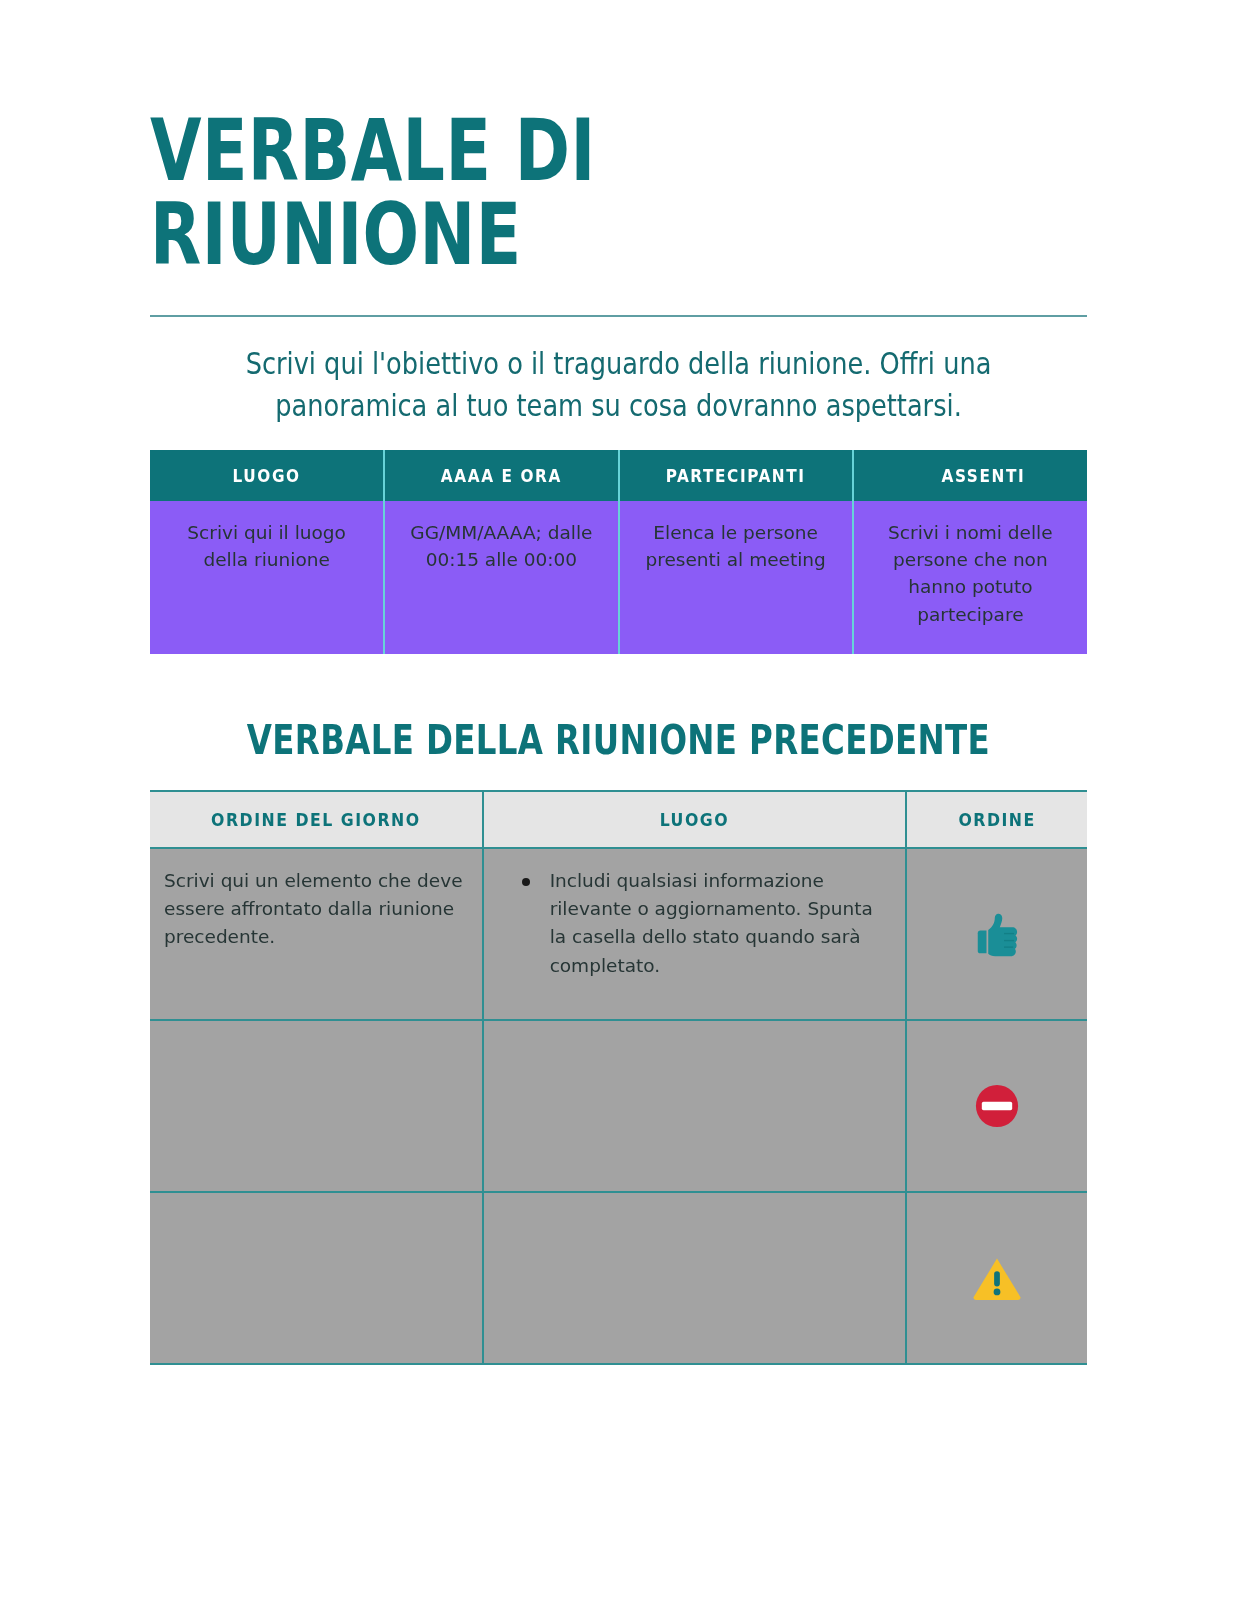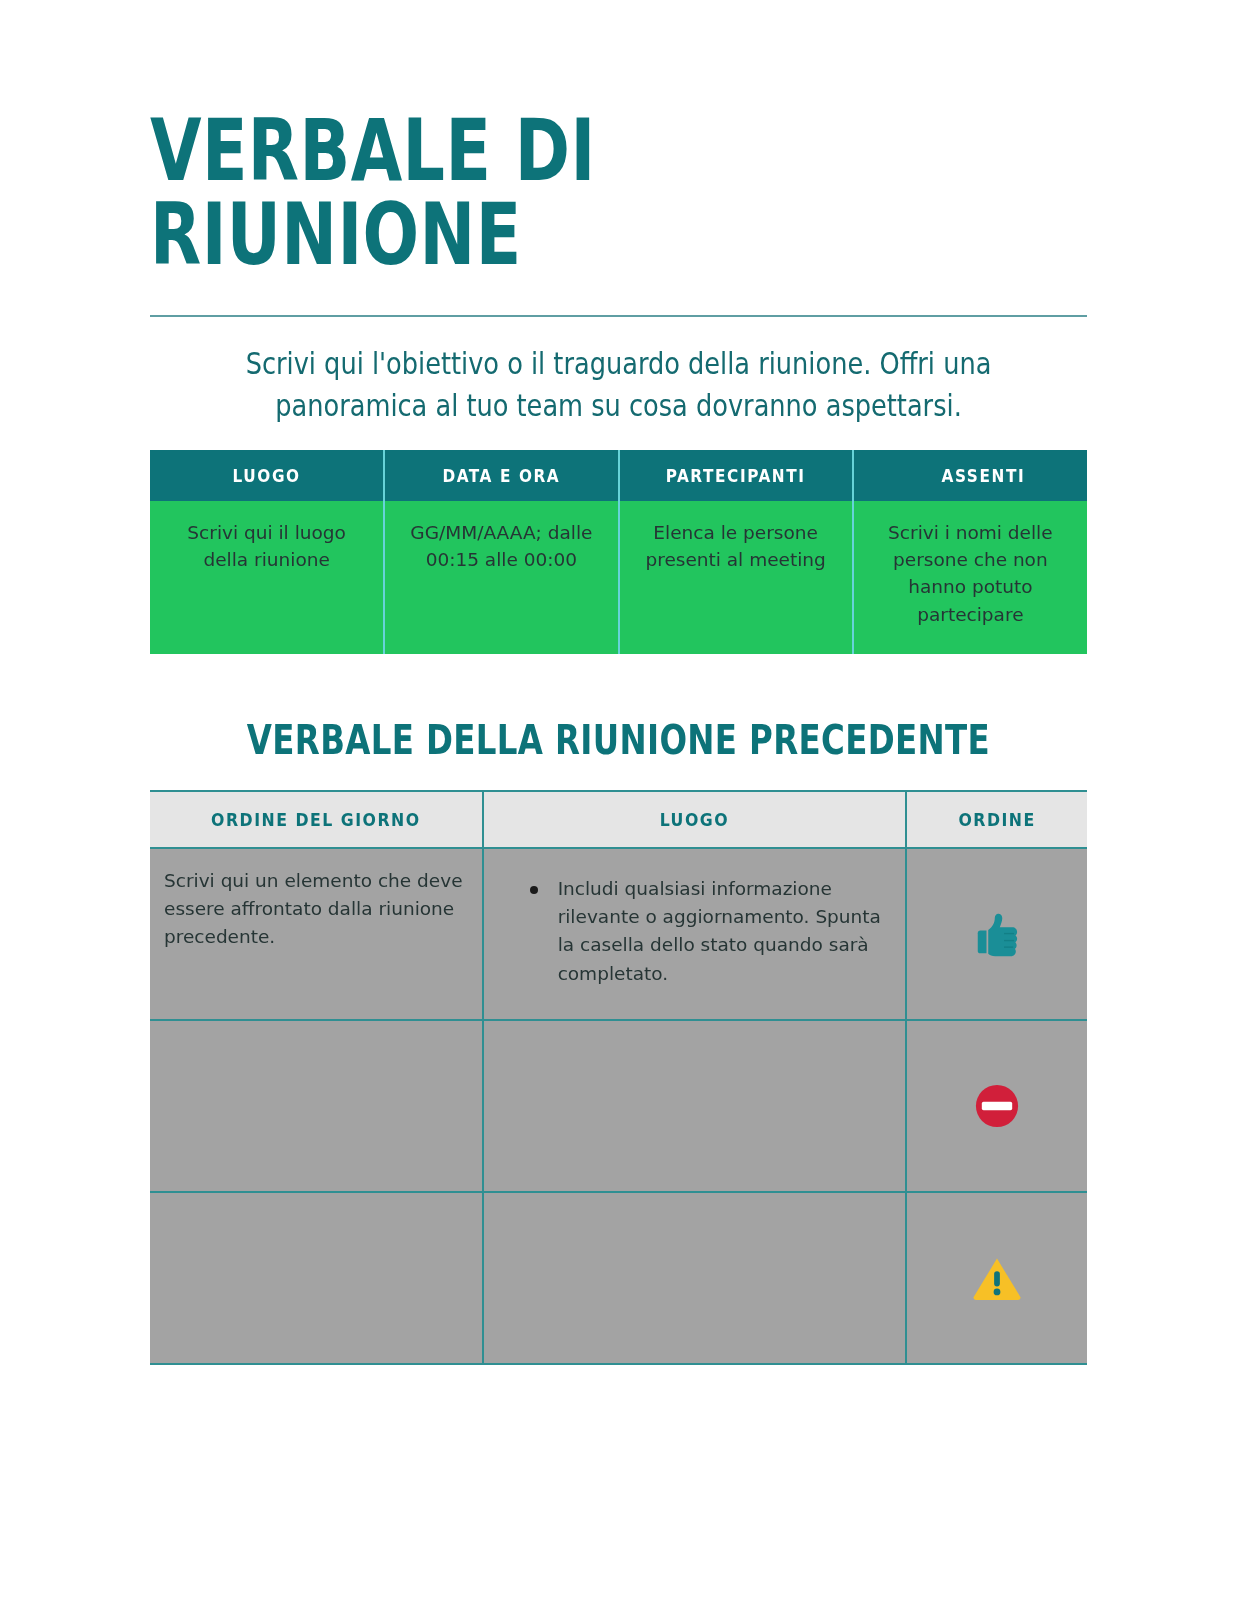--- a/index.html
+++ b/index.html
@@ -89,21 +89,21 @@
     font-family: "DejaVu Sans Condensed", "Liberation Sans Narrow", "Liberation Sans", sans-serif;
     font-weight: 700;
     font-size: 17px;
     letter-spacing: 1.6px;
     padding: 16px 6px 15px 6px;
     border-right: 2px solid #67d3d8;
     text-align: center;
   }
   .info-table th:last-child { border-right: 0; padding-left: 32px; }
   .info-table td {
-    background: #22c55e;
+    background: #8b5cf6;
     color: #263535;
     font-size: 18.5px;
     line-height: 1.48;
     text-align: center;
     vertical-align: top;
     padding: 18px 14px 26px 14px;
     border-right: 2px solid #67d3d8;
     height: 72px;
   }
   .info-table td:last-child { border-right: 0; }
@@ -155,21 +155,21 @@
     padding: 18px 16px 18px 14px;
     font-size: 18.5px;
     line-height: 1.5;
     color: #263535;
     min-height: 170px;
     box-sizing: border-box;
   }
   .cell-pad.note { padding-left: 34px; }
 
   .bullet-list {
-    margin: 8px;
+    margin: 0;
     padding: 0;
     list-style: none;
   }
   .bullet-list li {
     position: relative;
     padding-left: 32px;
     font-size: 18.5px;
     line-height: 1.52;
   }
   .bullet-list li::before {
@@ -213,21 +213,21 @@
   </div>
 
   <hr class="divider">
 
   <p class="intro">Scrivi qui l'obiettivo o il traguardo della riunione. Offri una panoramica al tuo team su cosa dovranno aspettarsi.</p>
 
   <table class="info-table">
     <thead>
       <tr>
         <th>LUOGO</th>
-        <th>DATA E ORA</th>
+        <th>AAAA E ORA</th>
         <th>PARTECIPANTI</th>
         <th>ASSENTI</th>
       </tr>
     </thead>
     <tbody>
       <tr>
         <td>Scrivi qui il luogo della riunione</td>
         <td>GG/MM/AAAA; dalle 00:15 alle 00:00</td>
         <td>Elenca le persone presenti al meeting</td>
         <td>Scrivi i nomi delle persone che non hanno potuto partecipare</td>

